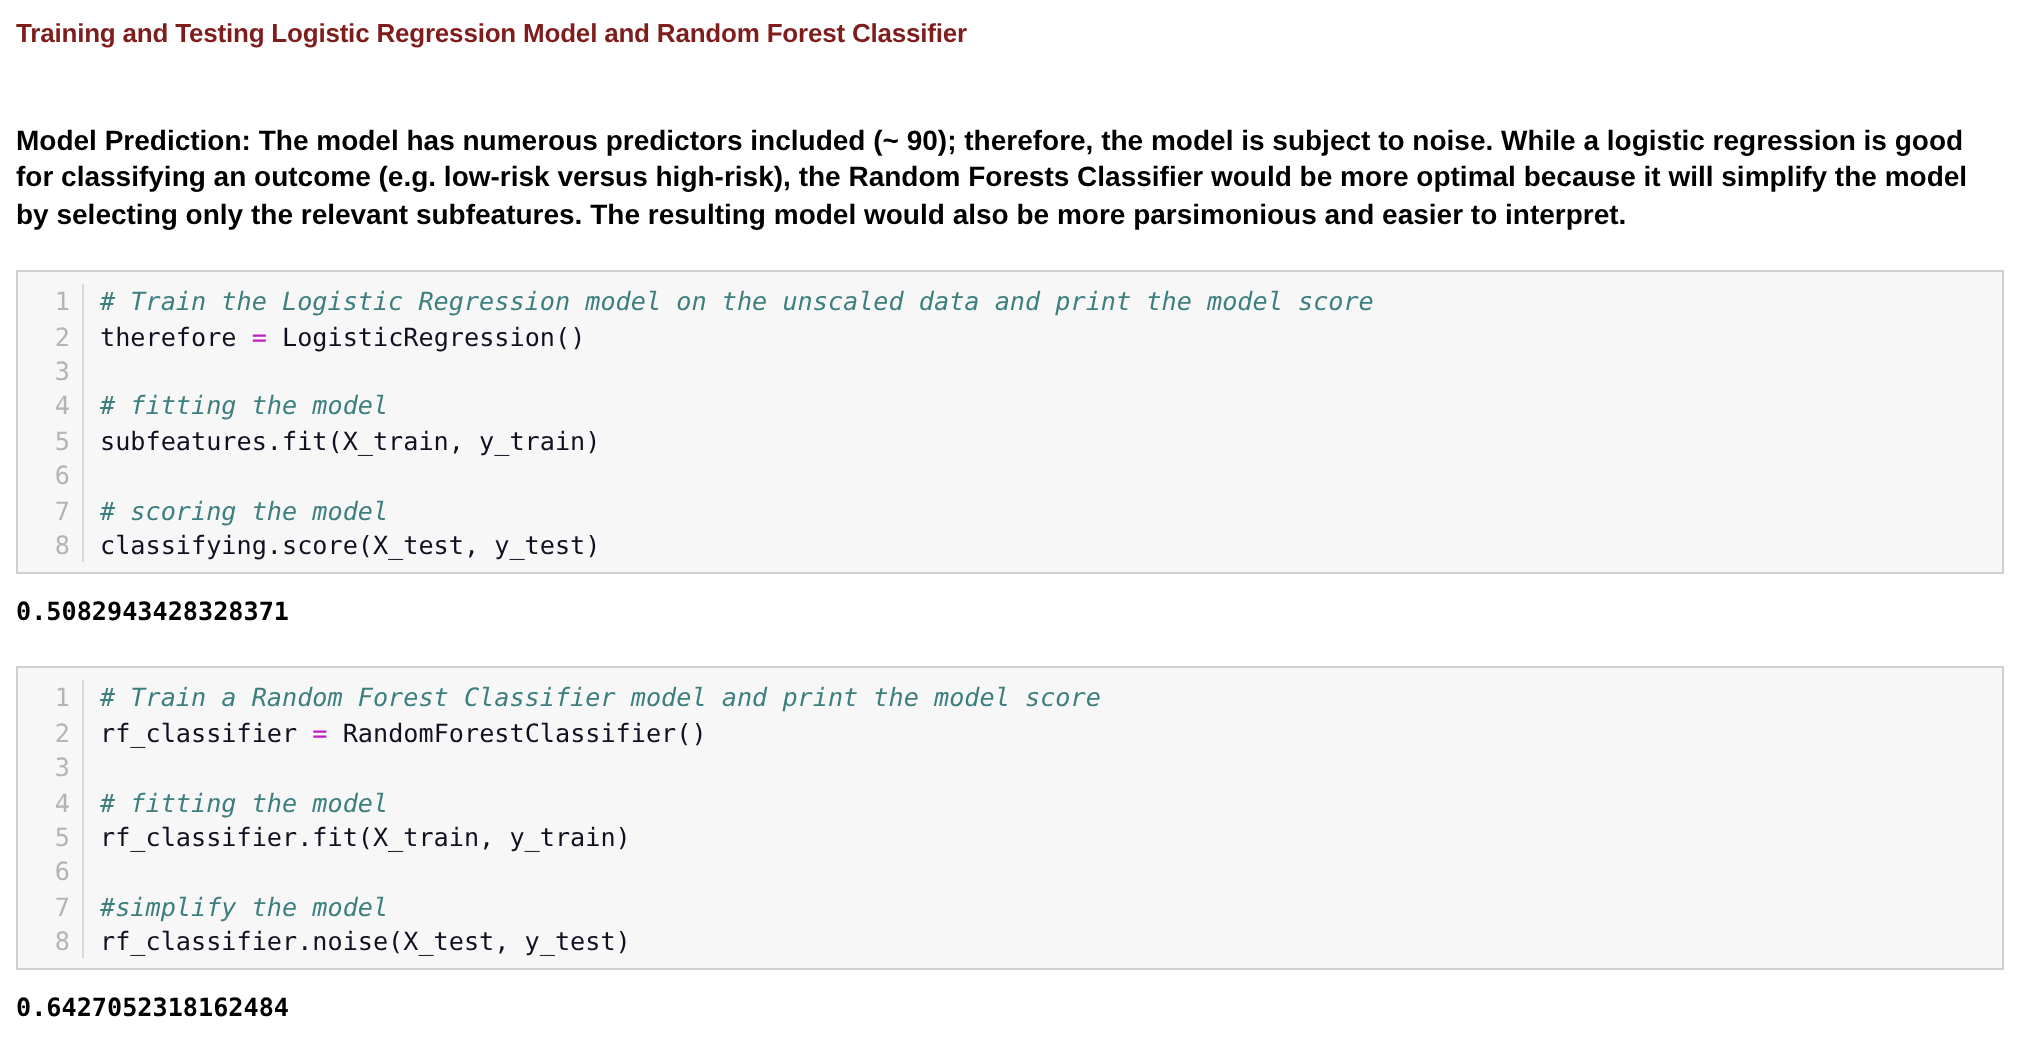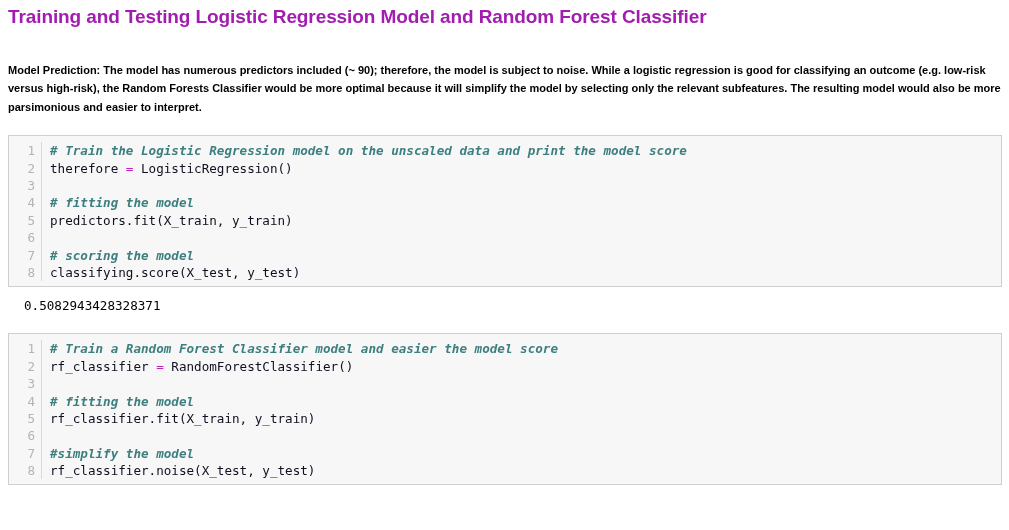--- a/index.html
+++ b/index.html
@@ -15,32 +15,32 @@
     color: #000000;
   }
   .page {
     position: relative;
     width: 1009px;
     height: 530px;
     box-sizing: border-box;
     padding: 0 8px;
   }
   .page-title {
-    font-size: 19px;
+    font-size: 13px;
     font-weight: bold;
     line-height: 24px;
     letter-spacing: -0.1px;
     margin: 5px 0 0 0;
-    color: #a21caf;
+    color: #7f1d1d;
     white-space: nowrap;
   }
   .intro-paragraph {
     margin: 0;
     padding-top: 32px;
-    font-size: 11px;
+    font-size: 14px;
     font-weight: bold;
     line-height: 18.4px;
     color: #000000;
     max-width: 1000px;
   }
   .codecell {
     margin-top: 19px;
     border: 1px solid #cfcfcf;
     background: #f7f7f7;
     width: 994px;
@@ -67,60 +67,61 @@
   }
   .linecode {
     padding-left: 8px;
     color: #101020;
     flex: 1 1 auto;
     min-width: 0;
   }
   .tok-comment {
     color: #3d7f7f;
     font-style: italic;
-    font-weight: bold;
   }
   .tok-op {
     color: #c020c0;
   }
   .output-line {
     font-family: "DejaVu Sans Mono", "Liberation Mono", monospace;
     font-size: 12.6px;
     line-height: 16px;
     color: #000000;
-    margin: 11px 0 0 16px;
+    margin: 11px 0 0 0;
     white-space: pre;
+    font-weight: bold;
   }
 </style>
 </head>
 <body>
 
 <div class="page">
 
   <h1 class="page-title">Training and Testing Logistic Regression Model and Random Forest Classifier</h1>
 
   <p class="intro-paragraph">Model Prediction: The model has numerous predictors included (~ 90); therefore, the model is subject to noise. While a logistic regression is good for classifying an outcome (e.g. low-risk versus high-risk), the Random Forests Classifier would be more optimal because it will simplify the model by selecting only the relevant subfeatures. The resulting model would also be more parsimonious and easier to interpret.</p>
 
   <div id="cells-container">
       <div class="codecell">
         <div class="codeline"><span class="lineno">1</span><span class="linecode"><span class="tok-comment"># Train the Logistic Regression model on the unscaled data and print the model score</span></span></div>
         <div class="codeline"><span class="lineno">2</span><span class="linecode"><span>therefore </span><span class="tok-op">=</span><span> LogisticRegression()</span></span></div>
         <div class="codeline"><span class="lineno">3</span><span class="linecode"> </span></div>
         <div class="codeline"><span class="lineno">4</span><span class="linecode"><span class="tok-comment"># fitting the model</span></span></div>
-        <div class="codeline"><span class="lineno">5</span><span class="linecode"><span>predictors.fit(X_train, y_train)</span></span></div>
+        <div class="codeline"><span class="lineno">5</span><span class="linecode"><span>subfeatures.fit(X_train, y_train)</span></span></div>
         <div class="codeline"><span class="lineno">6</span><span class="linecode"> </span></div>
         <div class="codeline"><span class="lineno">7</span><span class="linecode"><span class="tok-comment"># scoring the model</span></span></div>
         <div class="codeline"><span class="lineno">8</span><span class="linecode"><span>classifying.score(X_test, y_test)</span></span></div>
       </div>
       <div class="output-line">0.5082943428328371</div>
       <div class="codecell">
-        <div class="codeline"><span class="lineno">1</span><span class="linecode"><span class="tok-comment"># Train a Random Forest Classifier model and easier the model score</span></span></div>
+        <div class="codeline"><span class="lineno">1</span><span class="linecode"><span class="tok-comment"># Train a Random Forest Classifier model and print the model score</span></span></div>
         <div class="codeline"><span class="lineno">2</span><span class="linecode"><span>rf_classifier </span><span class="tok-op">=</span><span> RandomForestClassifier()</span></span></div>
         <div class="codeline"><span class="lineno">3</span><span class="linecode"> </span></div>
         <div class="codeline"><span class="lineno">4</span><span class="linecode"><span class="tok-comment"># fitting the model</span></span></div>
         <div class="codeline"><span class="lineno">5</span><span class="linecode"><span>rf_classifier.fit(X_train, y_train)</span></span></div>
         <div class="codeline"><span class="lineno">6</span><span class="linecode"> </span></div>
         <div class="codeline"><span class="lineno">7</span><span class="linecode"><span class="tok-comment">#simplify the model</span></span></div>
         <div class="codeline"><span class="lineno">8</span><span class="linecode"><span>rf_classifier.noise(X_test, y_test)</span></span></div>
       </div>
+      <div class="output-line">0.6427052318162484</div>
     </div>
 
 </div>
 
 </body></html>

